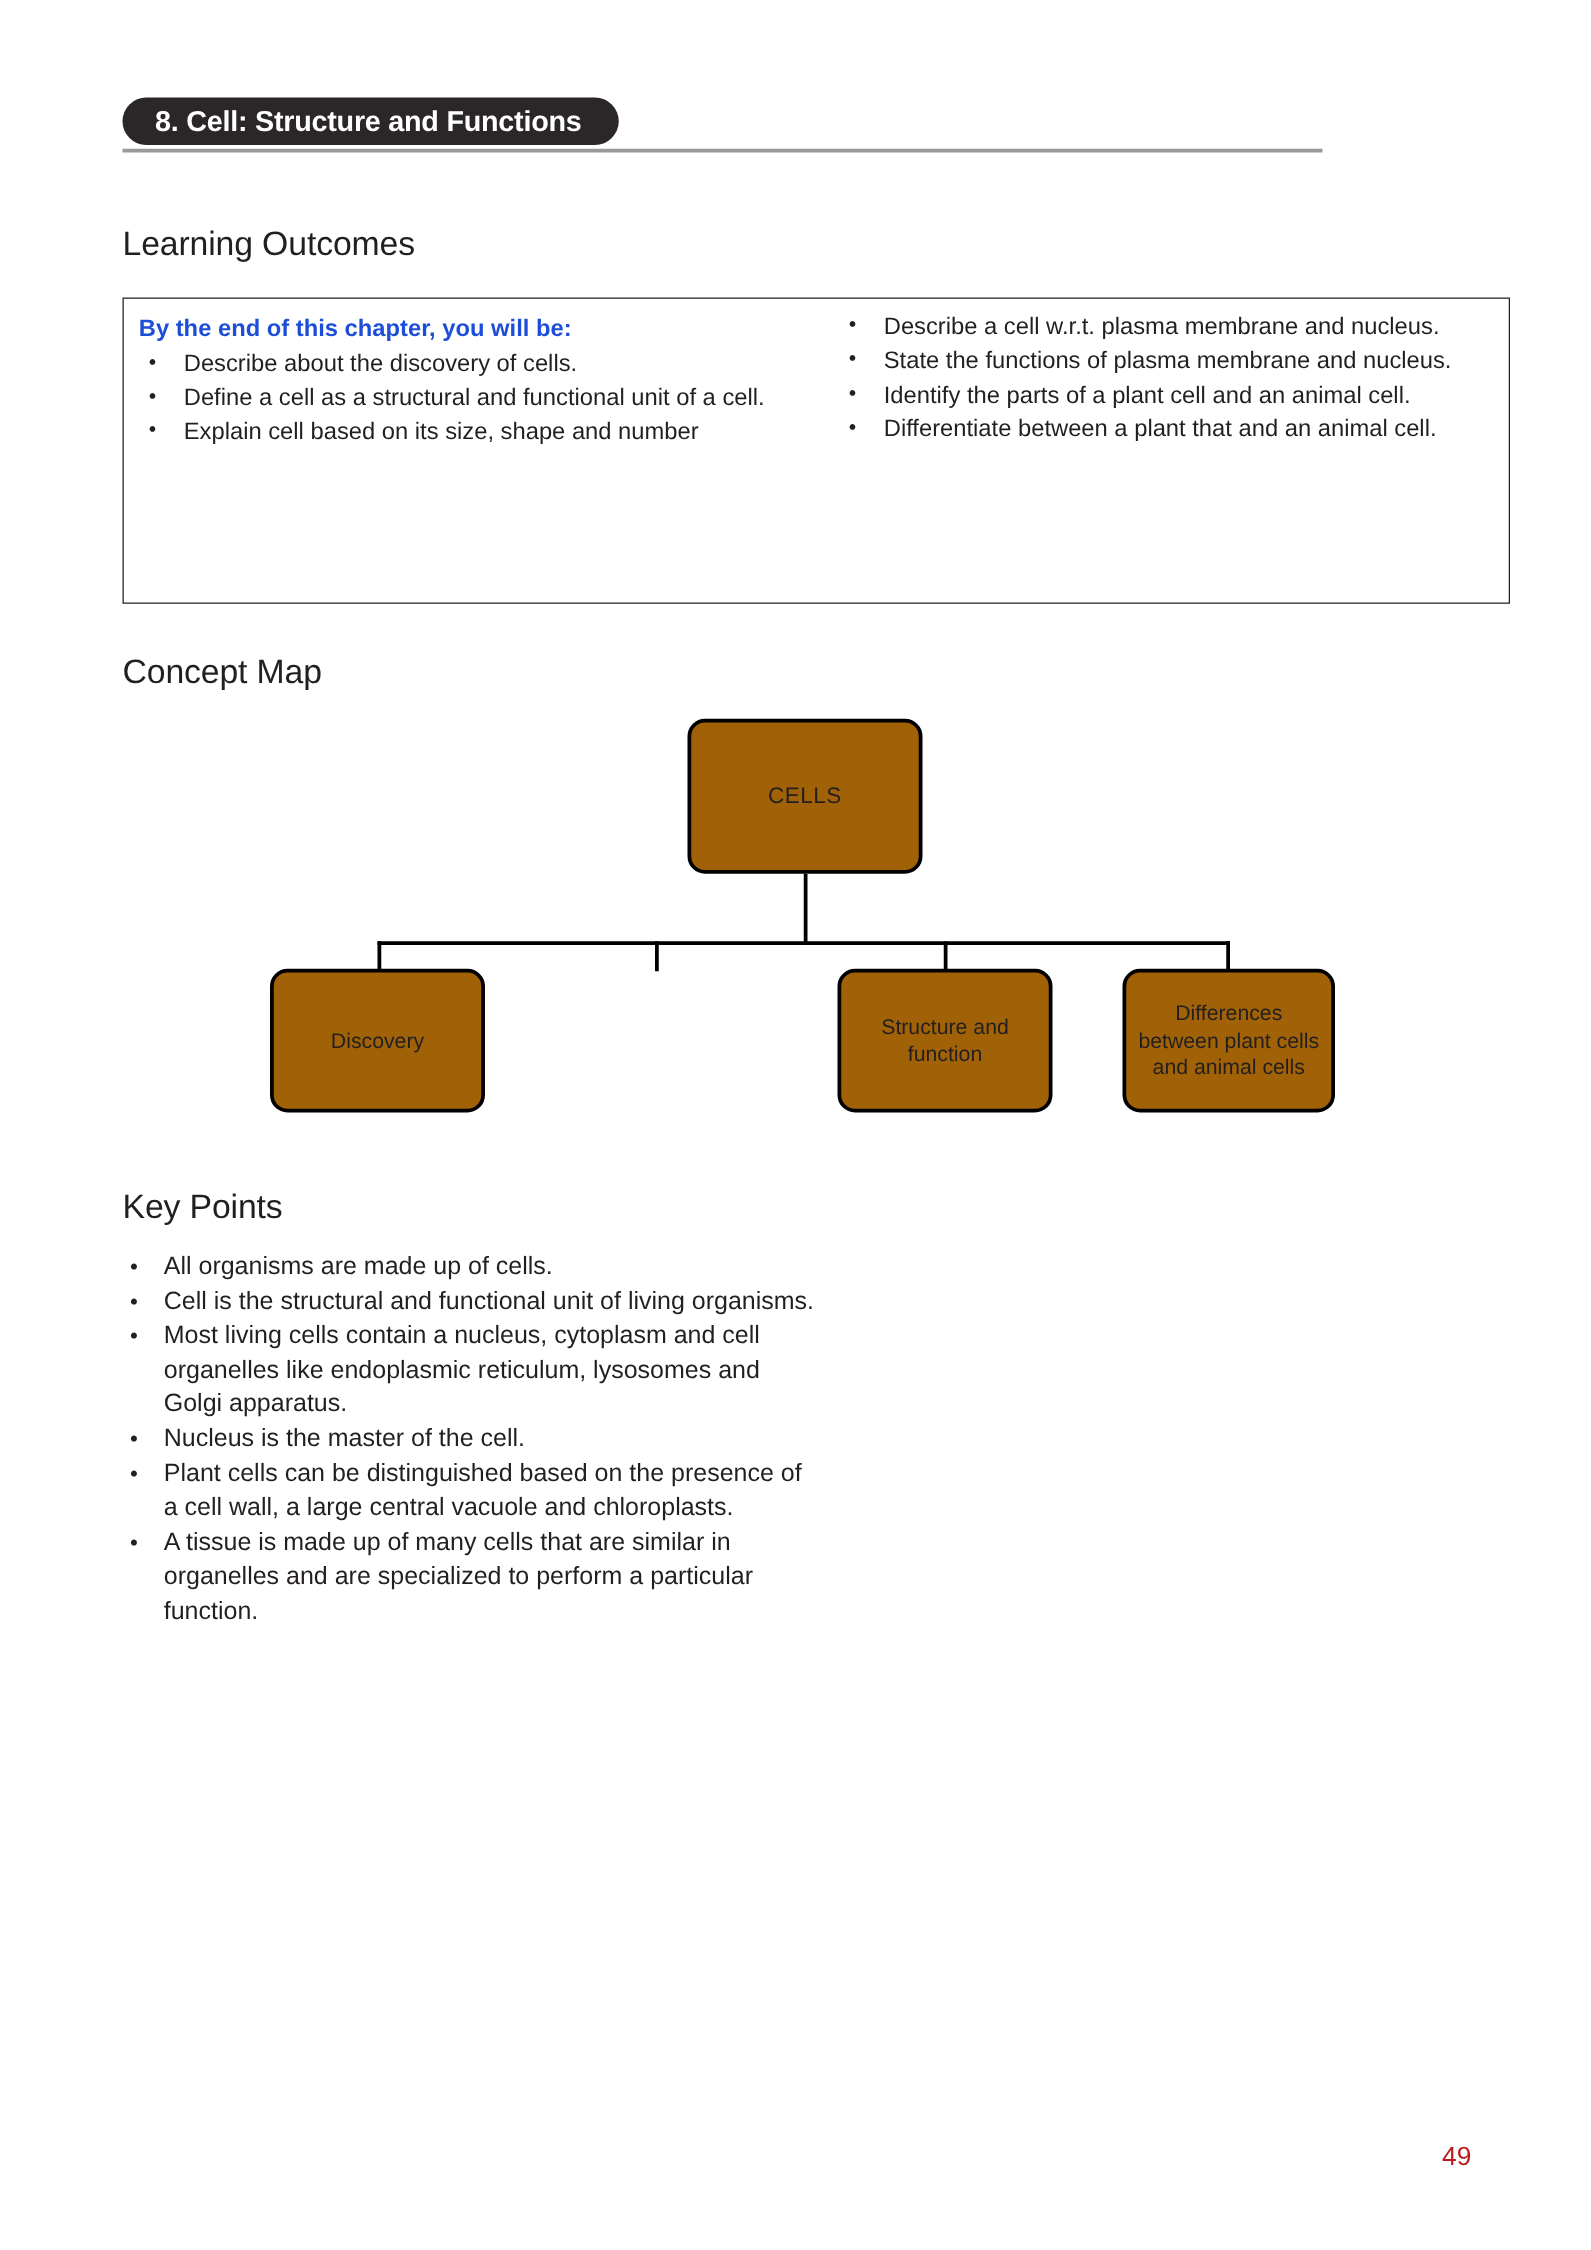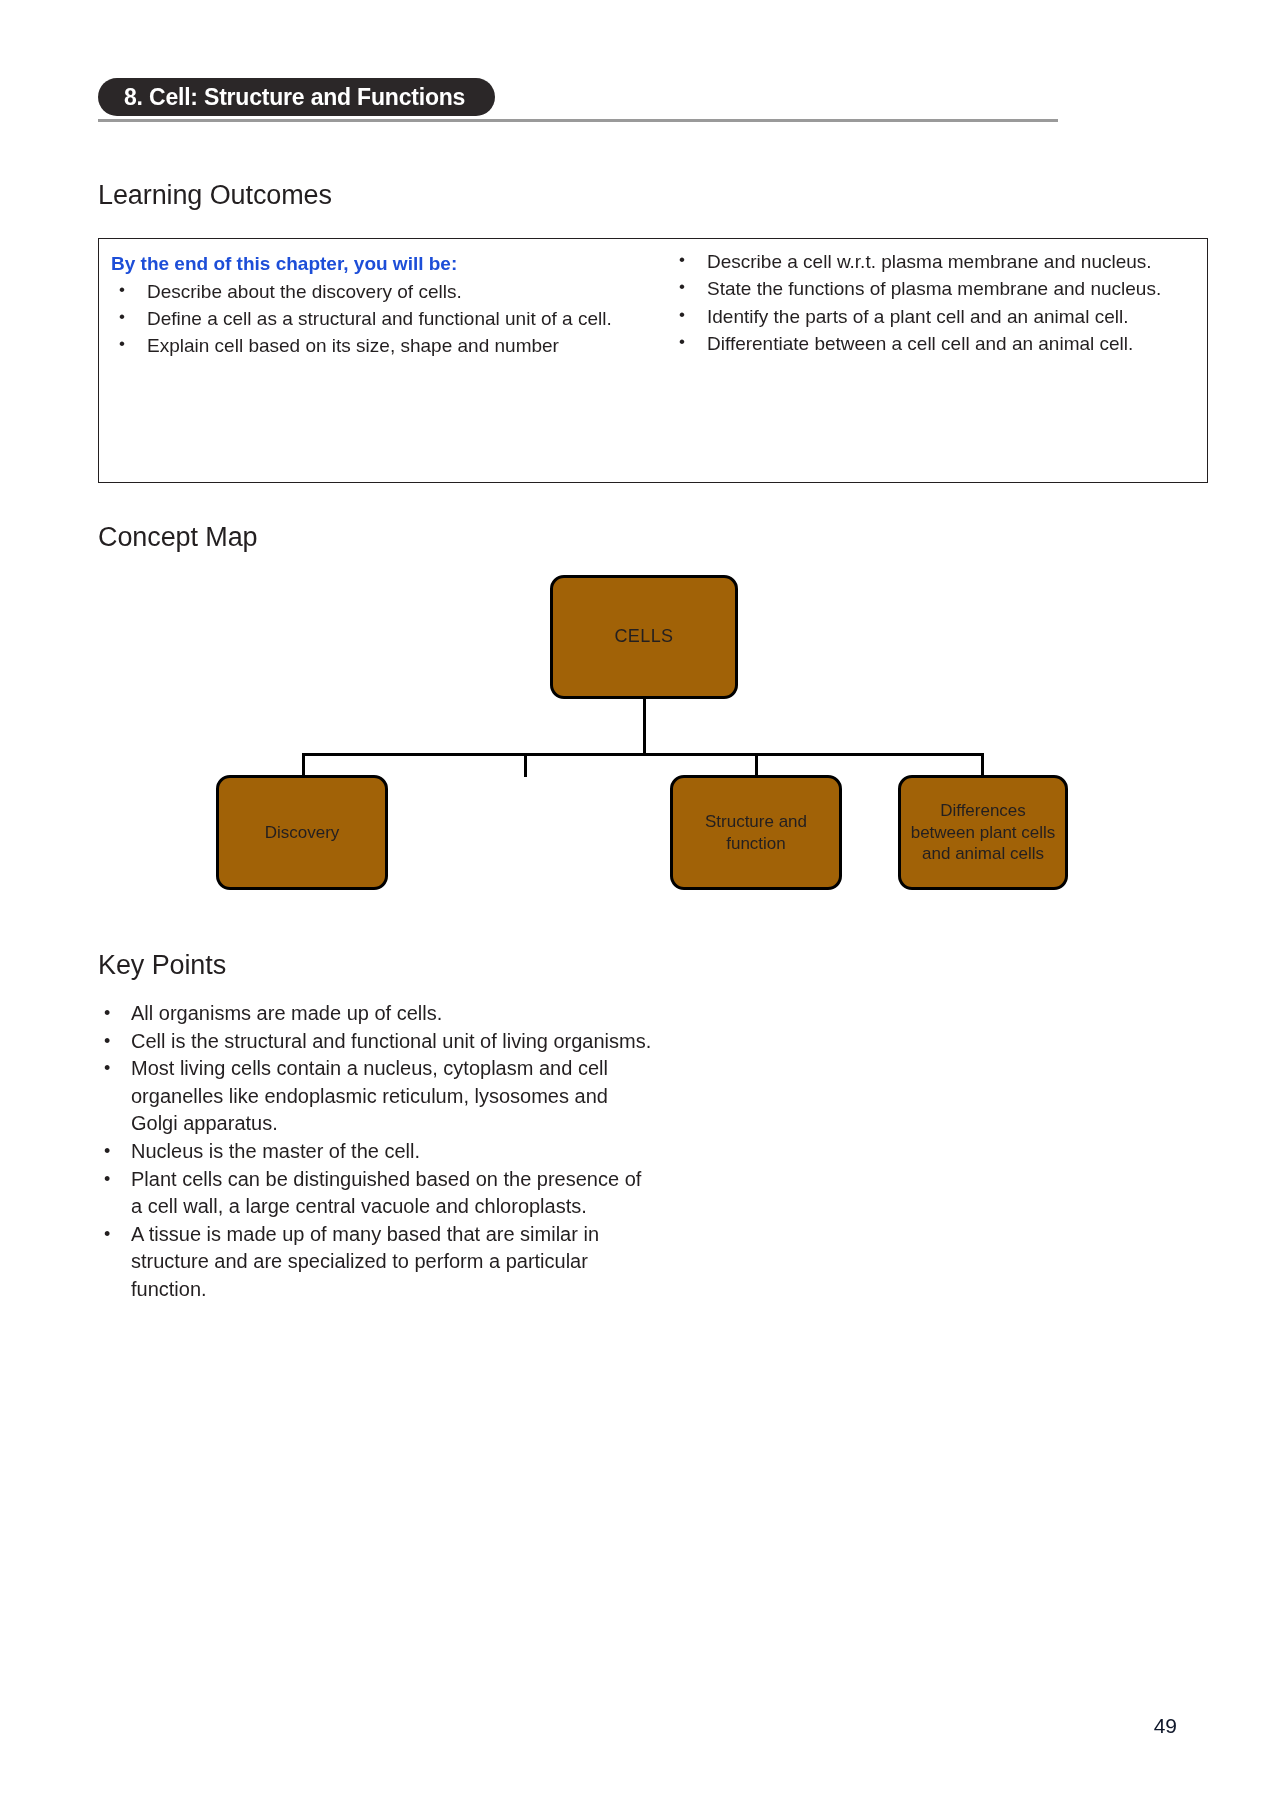--- a/index.html
+++ b/index.html
@@ -186,21 +186,21 @@
     top: 0px;
     font-size: 18px;
   }
 
   
   .page-number {
     position: absolute;
     right: 78px;
     bottom: 62px;
     font-size: 21px;
-    color: #0f172a;
+    color: #b91c1c;
   }
 </style>
 </head>
 <body>
 
 <div class="page">
 
   <div class="header">
     <div class="chapter-pill">8. Cell: Structure and Functions</div>
     <div class="header-rule"></div>
@@ -215,21 +215,21 @@
         <li>Describe about the discovery of cells.</li>
         <li>Define a cell as a structural and functional unit of a cell.</li>
         <li>Explain cell based on its size, shape and number</li>
       </ul>
     </div>
     <div class="outcomes-col right">
       <ul class="bullets">
         <li>Describe a cell w.r.t. plasma membrane and nucleus.</li>
         <li>State the functions of plasma membrane and nucleus.</li>
         <li>Identify the parts of a plant cell and an animal cell.</li>
-        <li>Differentiate between a cell cell and an animal cell.</li>
+        <li>Differentiate between a plant that and an animal cell.</li>
       </ul>
     </div>
   </div>
 
   <div class="section-title" id="concept-map-title">Concept Map</div>
 
   <div class="concept-map">
     <div class="node node-root">CELLS</div>
 
     <div class="conn conn-stem"></div>
@@ -246,19 +246,19 @@
 
   <div class="section-title" id="key-points-title">Key Points</div>
 
   <div class="key-points">
     <ul class="bullets">
       <li>All organisms are made up of cells.</li>
       <li>Cell is the structural and functional unit of living organisms.</li>
       <li>Most living cells contain a nucleus, cytoplasm and cell organelles like endoplasmic reticulum, lysosomes and Golgi apparatus.</li>
       <li>Nucleus is the master of the cell.</li>
       <li>Plant cells can be distinguished based on the presence of a cell wall, a large central vacuole and chloroplasts.</li>
-      <li>A tissue is made up of many based that are similar in structure and are specialized to perform a particular function.</li>
+      <li>A tissue is made up of many cells that are similar in organelles and are specialized to perform a particular function.</li>
     </ul>
   </div>
 
   <div class="page-number">49</div>
 
 </div>
 
 </body></html>

